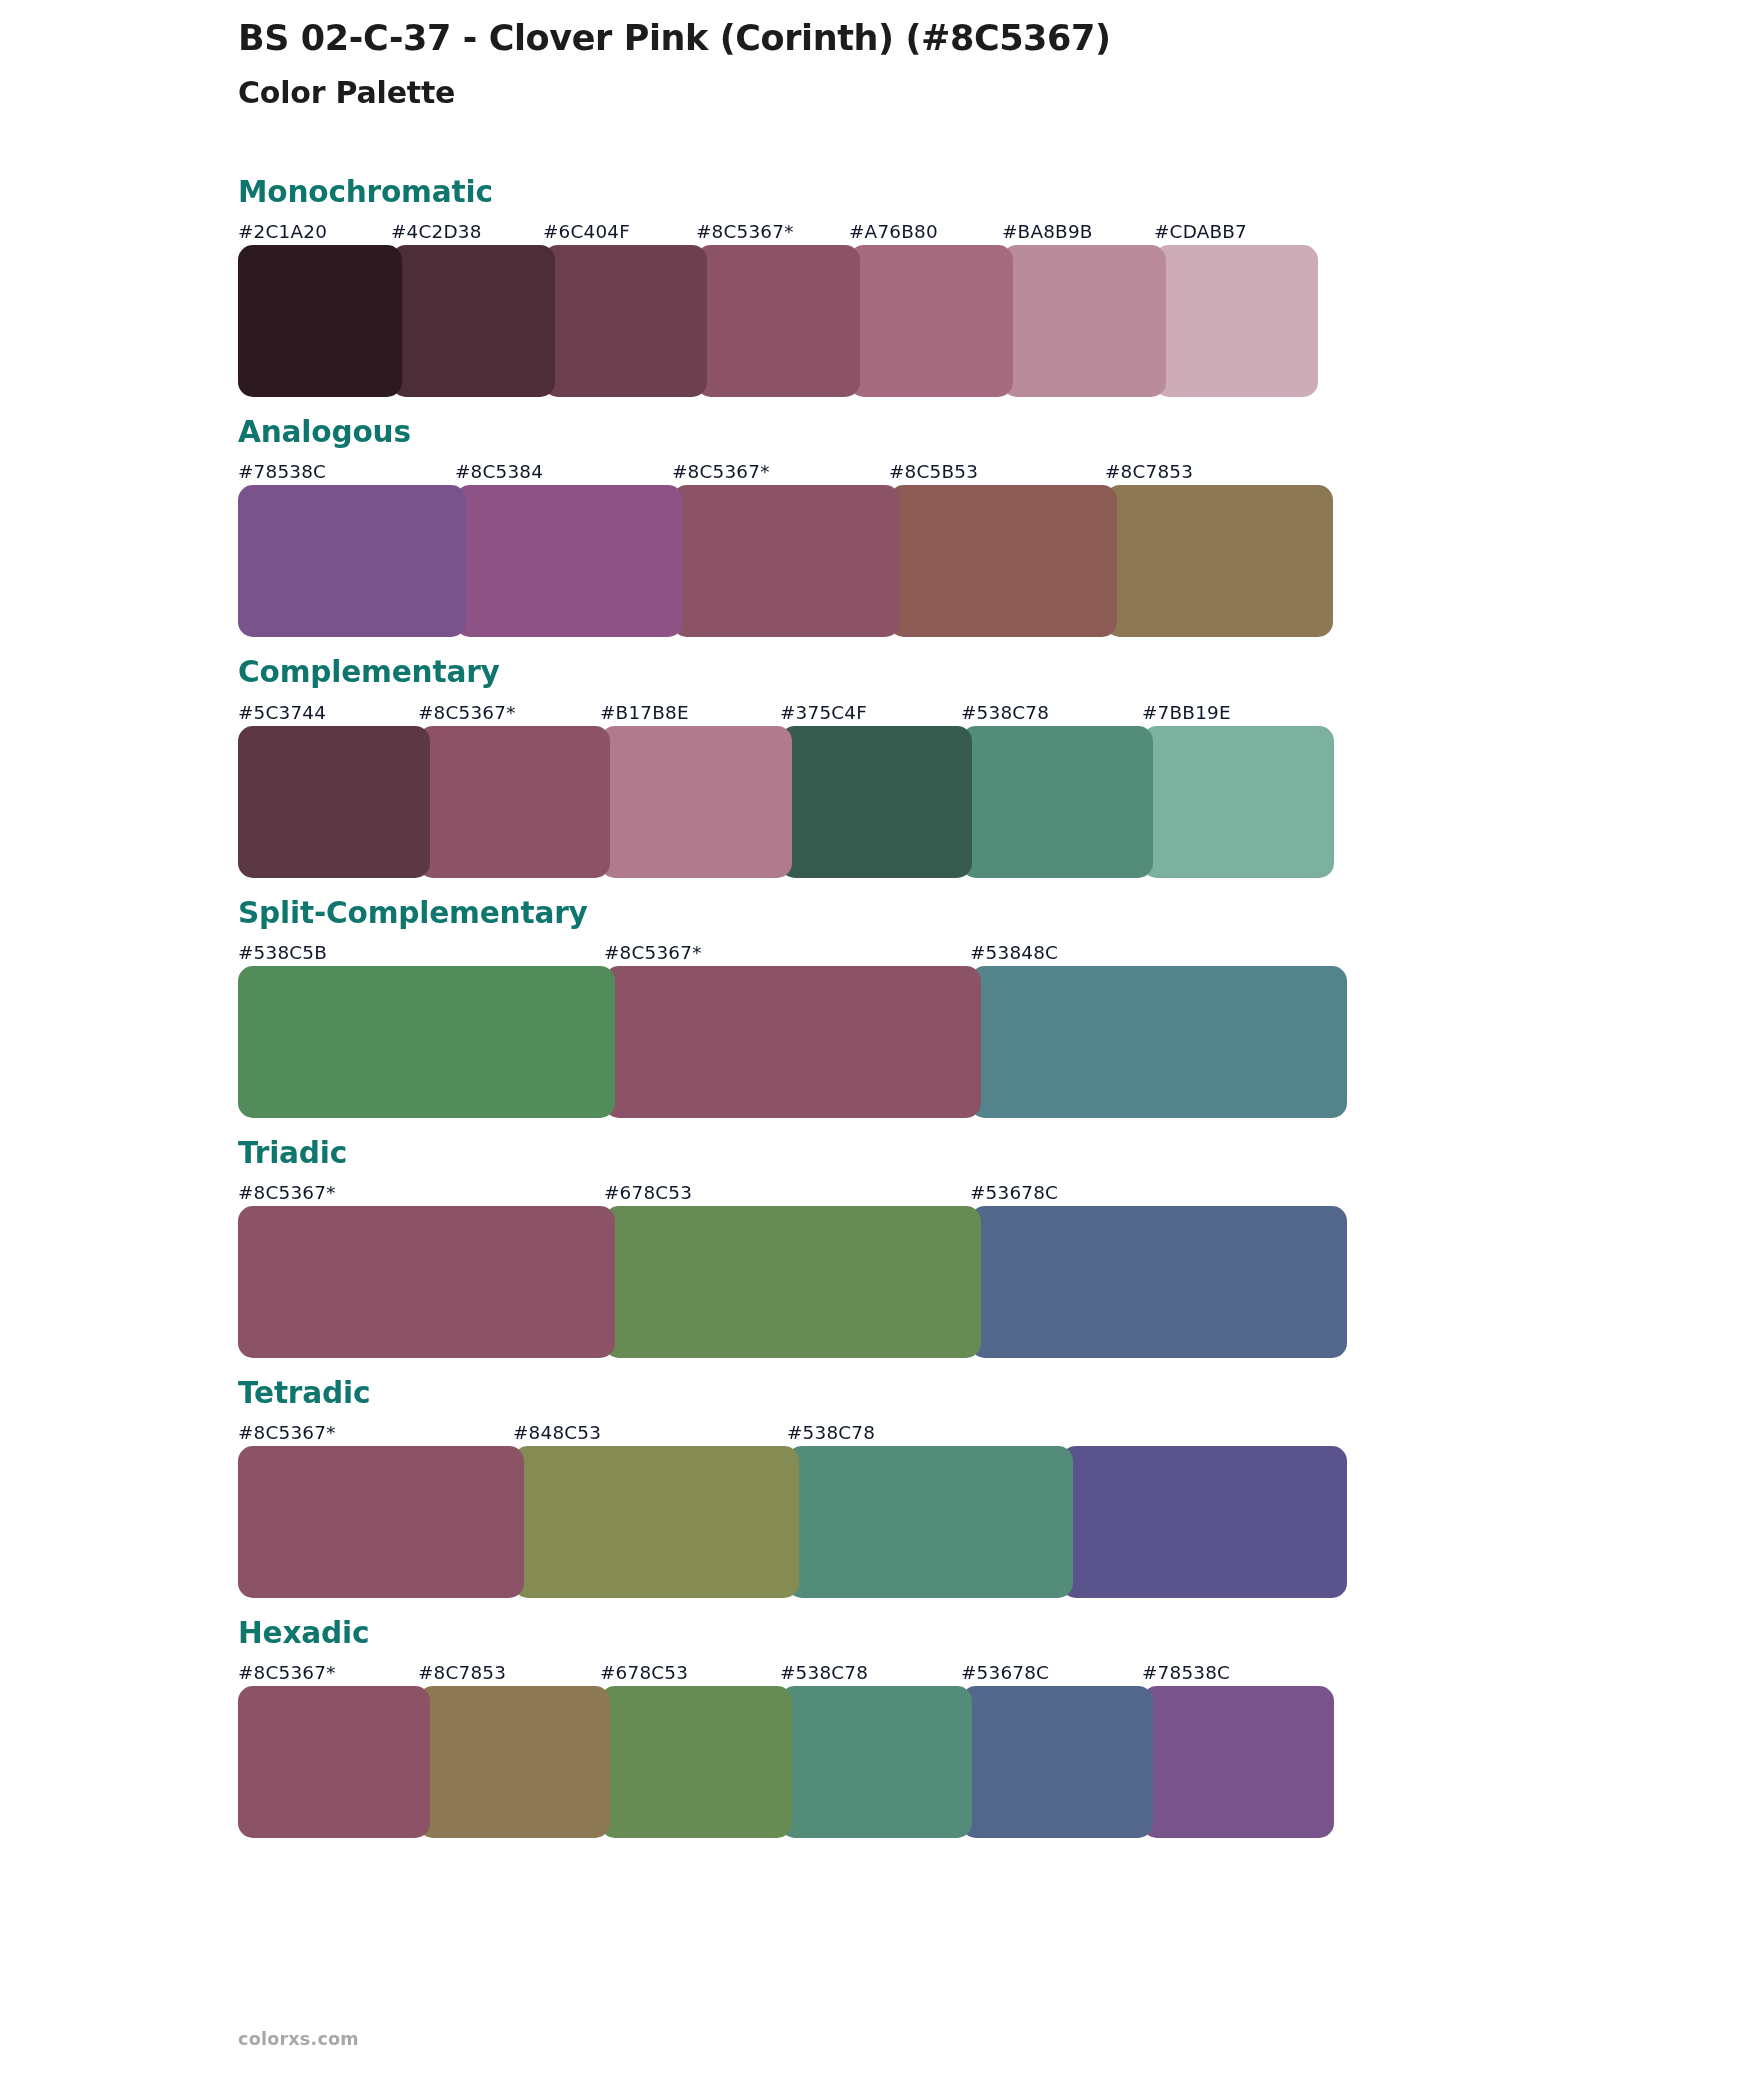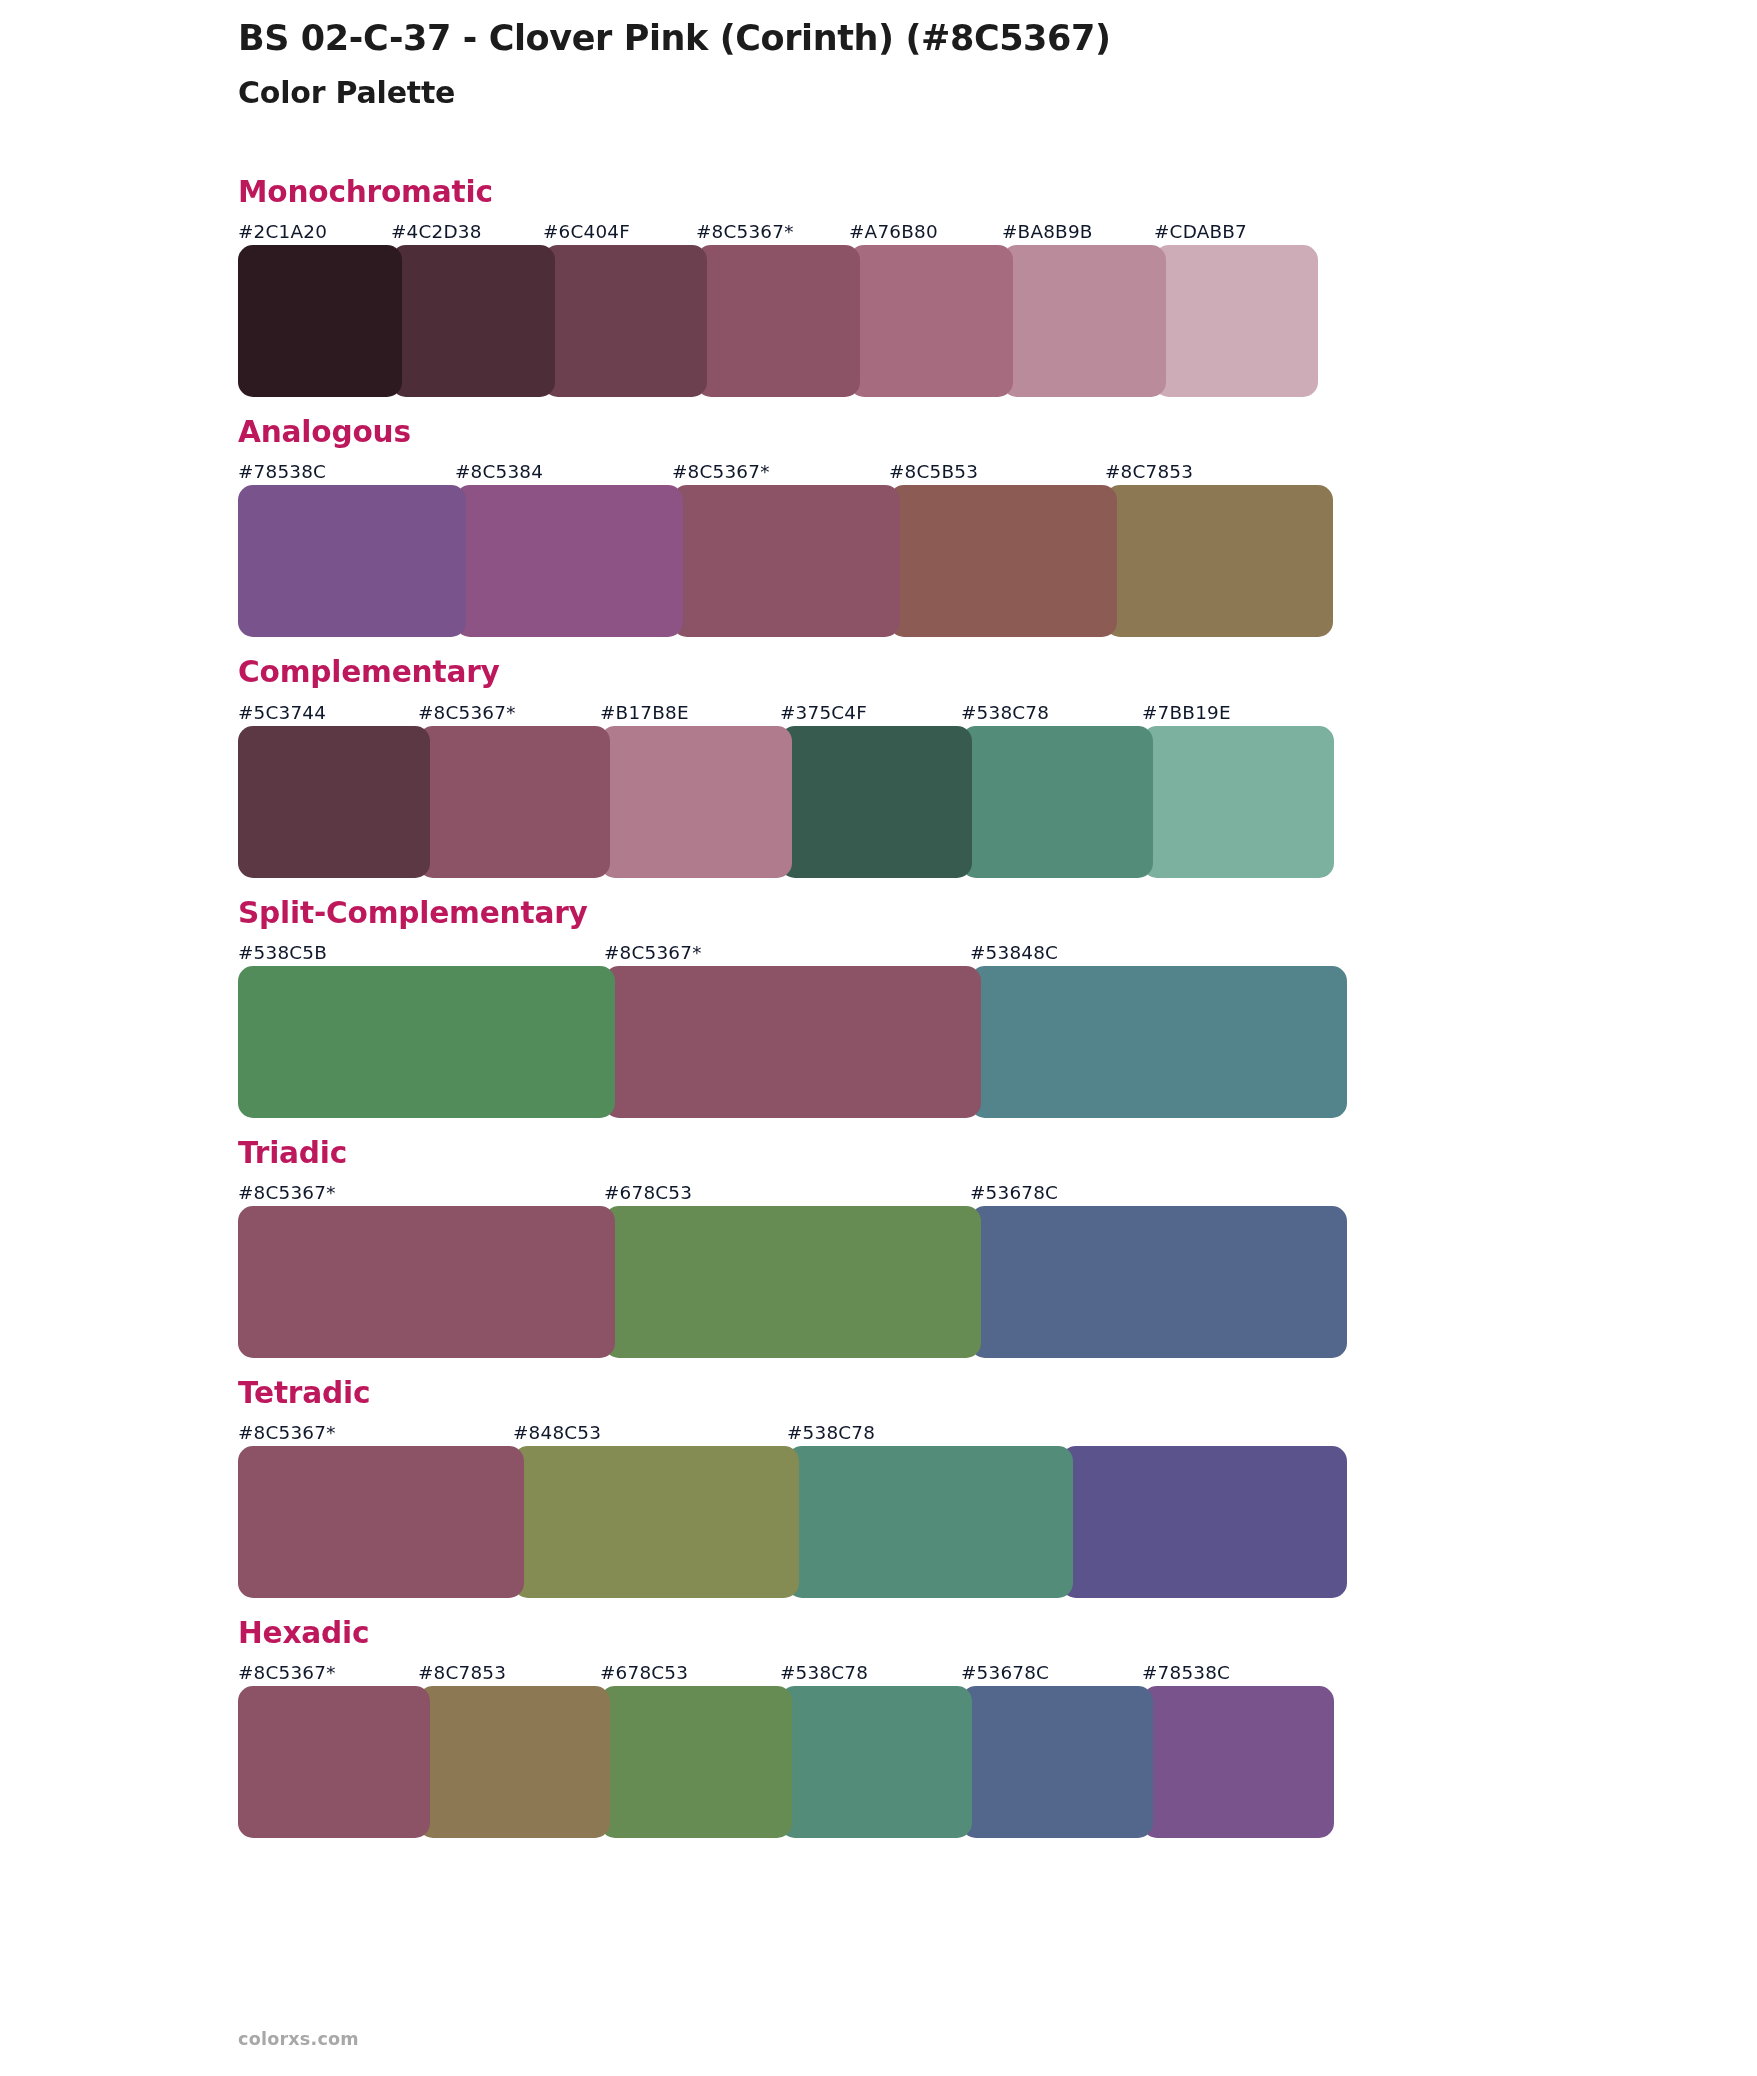--- a/index.html
+++ b/index.html
@@ -52,21 +52,21 @@
   }
 
   .section {
     position: relative;
     margin-bottom: 17px;
   }
 
   .section-title {
     font-size: 29.6px;
     font-weight: 700;
-    color: #be185d;
+    color: #0f766e;
     letter-spacing: -0.2px;
     line-height: 1.25;
     margin-bottom: 7.2px;
   }
 
   .labels-row {
     position: relative;
     height: 27px;
   }
 

